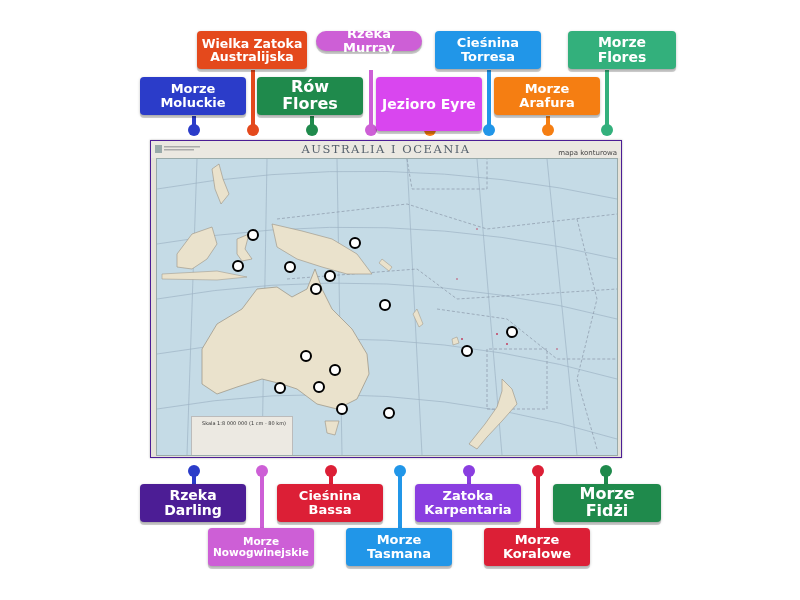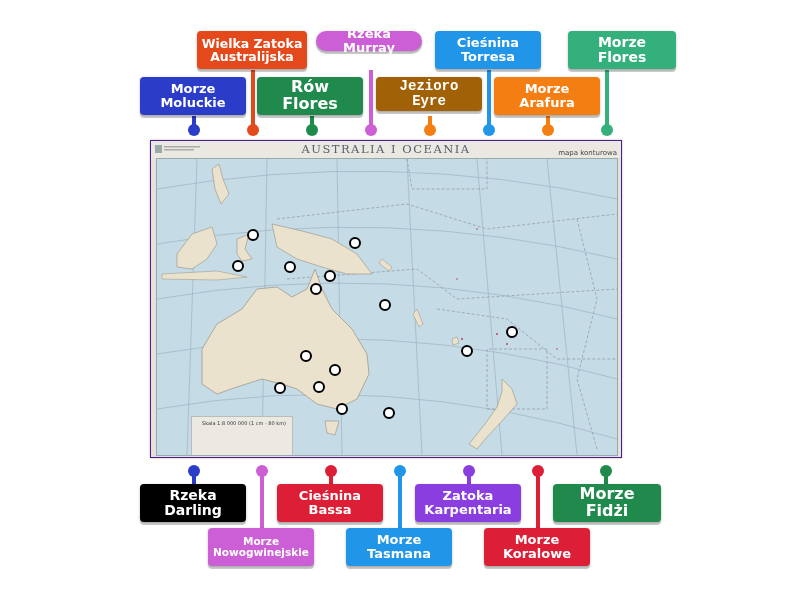--- a/index.html
+++ b/index.html
@@ -80,21 +80,21 @@
   <span>Wielka Zatoka
 Australijska</span>
 </div>
 <div class="tile" style="left:257px;top:77px;width:106px;height:38px;background:#1f8a4c;font-size:16px;">
   <span>Rów Flores</span>
 </div>
 <div class="tile" style="left:316px;top:31px;width:106px;height:20px;background:#cd5fd6;font-size:13px;border-radius:18px;">
   <span>Rzeka
 Murray</span>
 </div>
-<div class="tile" style="left:376px;top:77px;width:106px;height:34px;background:#a16207;font-size:14px;font-family:Liberation Mono, monospace;">
+<div class="tile" style="left:376px;top:77px;width:106px;height:54px;background:#d946ef;font-size:14px;">
   <span>Jezioro Eyre</span>
 </div>
 <div class="tile" style="left:435px;top:31px;width:106px;height:38px;background:#2196e8;font-size:13px;">
   <span>Cieśnina
 Torresa</span>
 </div>
 <div class="tile" style="left:494px;top:77px;width:106px;height:38px;background:#f57e12;font-size:13px;">
   <span>Morze
 Arafura</span>
 </div>
@@ -198,21 +198,21 @@
 <div class="stem" style="left:329px;top:470px;height:14px;background:#dc1f36"></div>
 <div class="pin" style="left:394px;top:465px;background:#2196e8"></div>
 <div class="stem" style="left:398px;top:470px;height:58px;background:#2196e8"></div>
 <div class="pin" style="left:463px;top:465px;background:#8a3ee0"></div>
 <div class="stem" style="left:467px;top:470px;height:14px;background:#8a3ee0"></div>
 <div class="pin" style="left:532px;top:465px;background:#dc1f36"></div>
 <div class="stem" style="left:536px;top:470px;height:58px;background:#dc1f36"></div>
 <div class="pin" style="left:600px;top:465px;background:#1f8a4c"></div>
 <div class="stem" style="left:604px;top:470px;height:14px;background:#1f8a4c"></div>
 
-<div class="tile" style="left:140px;top:484px;width:106px;height:38px;background:#000000;font-size:14px;">
+<div class="tile" style="left:140px;top:484px;width:106px;height:38px;background:#4c1d95;font-size:14px;">
   <span>Rzeka Darling</span>
 </div>
 <div class="tile" style="left:208px;top:528px;width:106px;height:38px;background:#cd5fd6;font-size:10.5px;">
   <span>Morze
 Nowogwinejskie</span>
 </div>
 <div class="tile" style="left:277px;top:484px;width:106px;height:38px;background:#dc1f36;font-size:13px;">
   <span>Cieśnina
 Bassa</span>
 </div>

